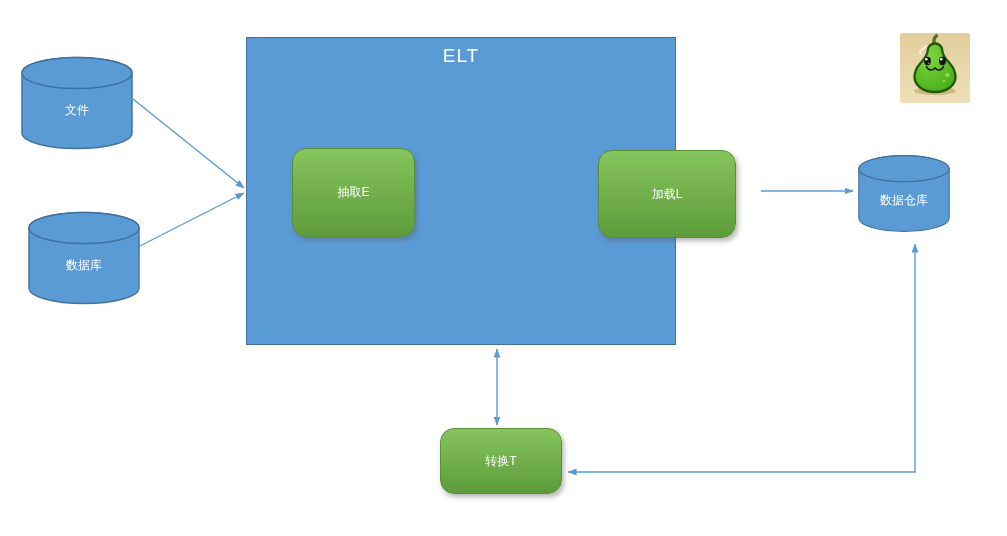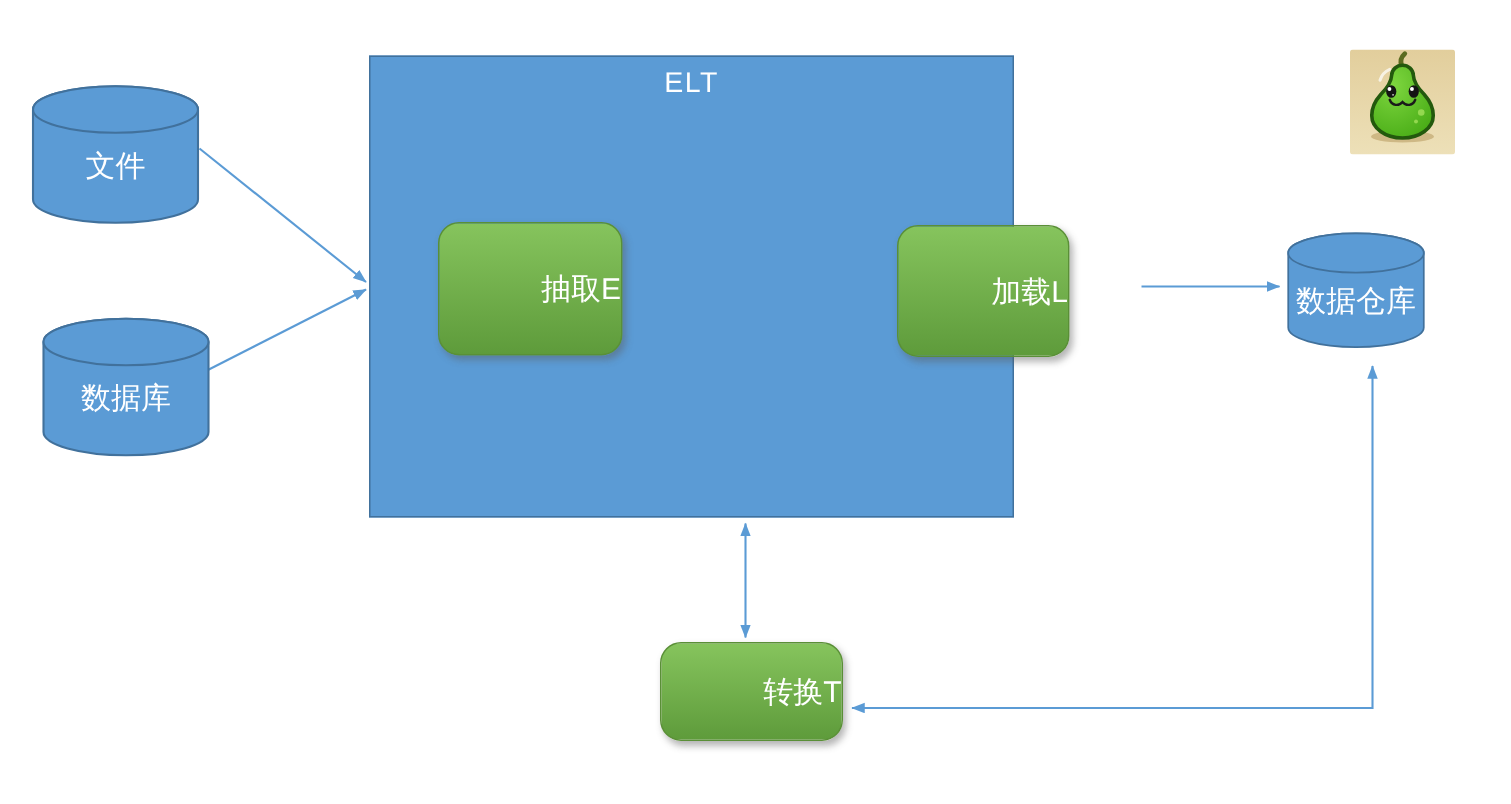--- a/index.html
+++ b/index.html
@@ -12,32 +12,32 @@
   .elt-box { position:absolute; left:246px; top:37px; width:430px; height:308px;
              background:var(--shape_blue); border:1.6px solid var(--shape_blue_border); }
   .elt-title { position:absolute; top:7px; left:0; right:0; text-align:center;
                color:var(--label_text); font-size:19px; letter-spacing:1px; }
 
   
   .gbox { position:absolute; border-radius:14px;
           background:linear-gradient(180deg, var(--green_top) 0%, var(--green_bottom) 100%);
           border:1px solid var(--green_border);
           box-shadow:2px 3px 5px rgba(90,90,90,0.45);
-          display:flex; align-items:center; justify-content:flex-end;
-          color:var(--label_text); font-size:20px; }
+          display:flex; align-items:center; justify-content:center;
+          color:var(--label_text); font-size:12px; }
   .gbox-extract   { left:292px; top:148px; width:123px; height:89px; }
-  .gbox-load      { left:598px; top:150px; width:115px; height:88px; }
+  .gbox-load      { left:598px; top:150px; width:138px; height:88px; }
   .gbox-transform { left:440px; top:428px; width:122px; height:66px; }
 
   
   .cyl { position:absolute; }
   .cyl svg { position:absolute; left:0; top:0; width:100%; height:100%; overflow:visible; }
   .cyl .lbl { position:absolute; left:0; right:0; top:14px; bottom:0;
               display:flex; align-items:center; justify-content:center;
-              color:var(--label_text); font-size:20px; }
+              color:var(--label_text); font-size:12px; }
   .cyl-file      { left:21px;  top:57px;  width:112px; height:92px; }
   .cyl-db        { left:21px;  top:212px; width:126px; height:92px;text-align:center; }
   .cyl-warehouse { left:858px; top:146px; width:92px; height:95px; }
   .cyl-shape { fill:var(--shape_blue); stroke:var(--shape_blue_border); stroke-width:1.4; }
 
   
   .arrow-line { stroke:var(--arrow); stroke-width:1.4; fill:none; }
   .arrow-head { fill:var(--arrow); stroke:none; }
 
   

